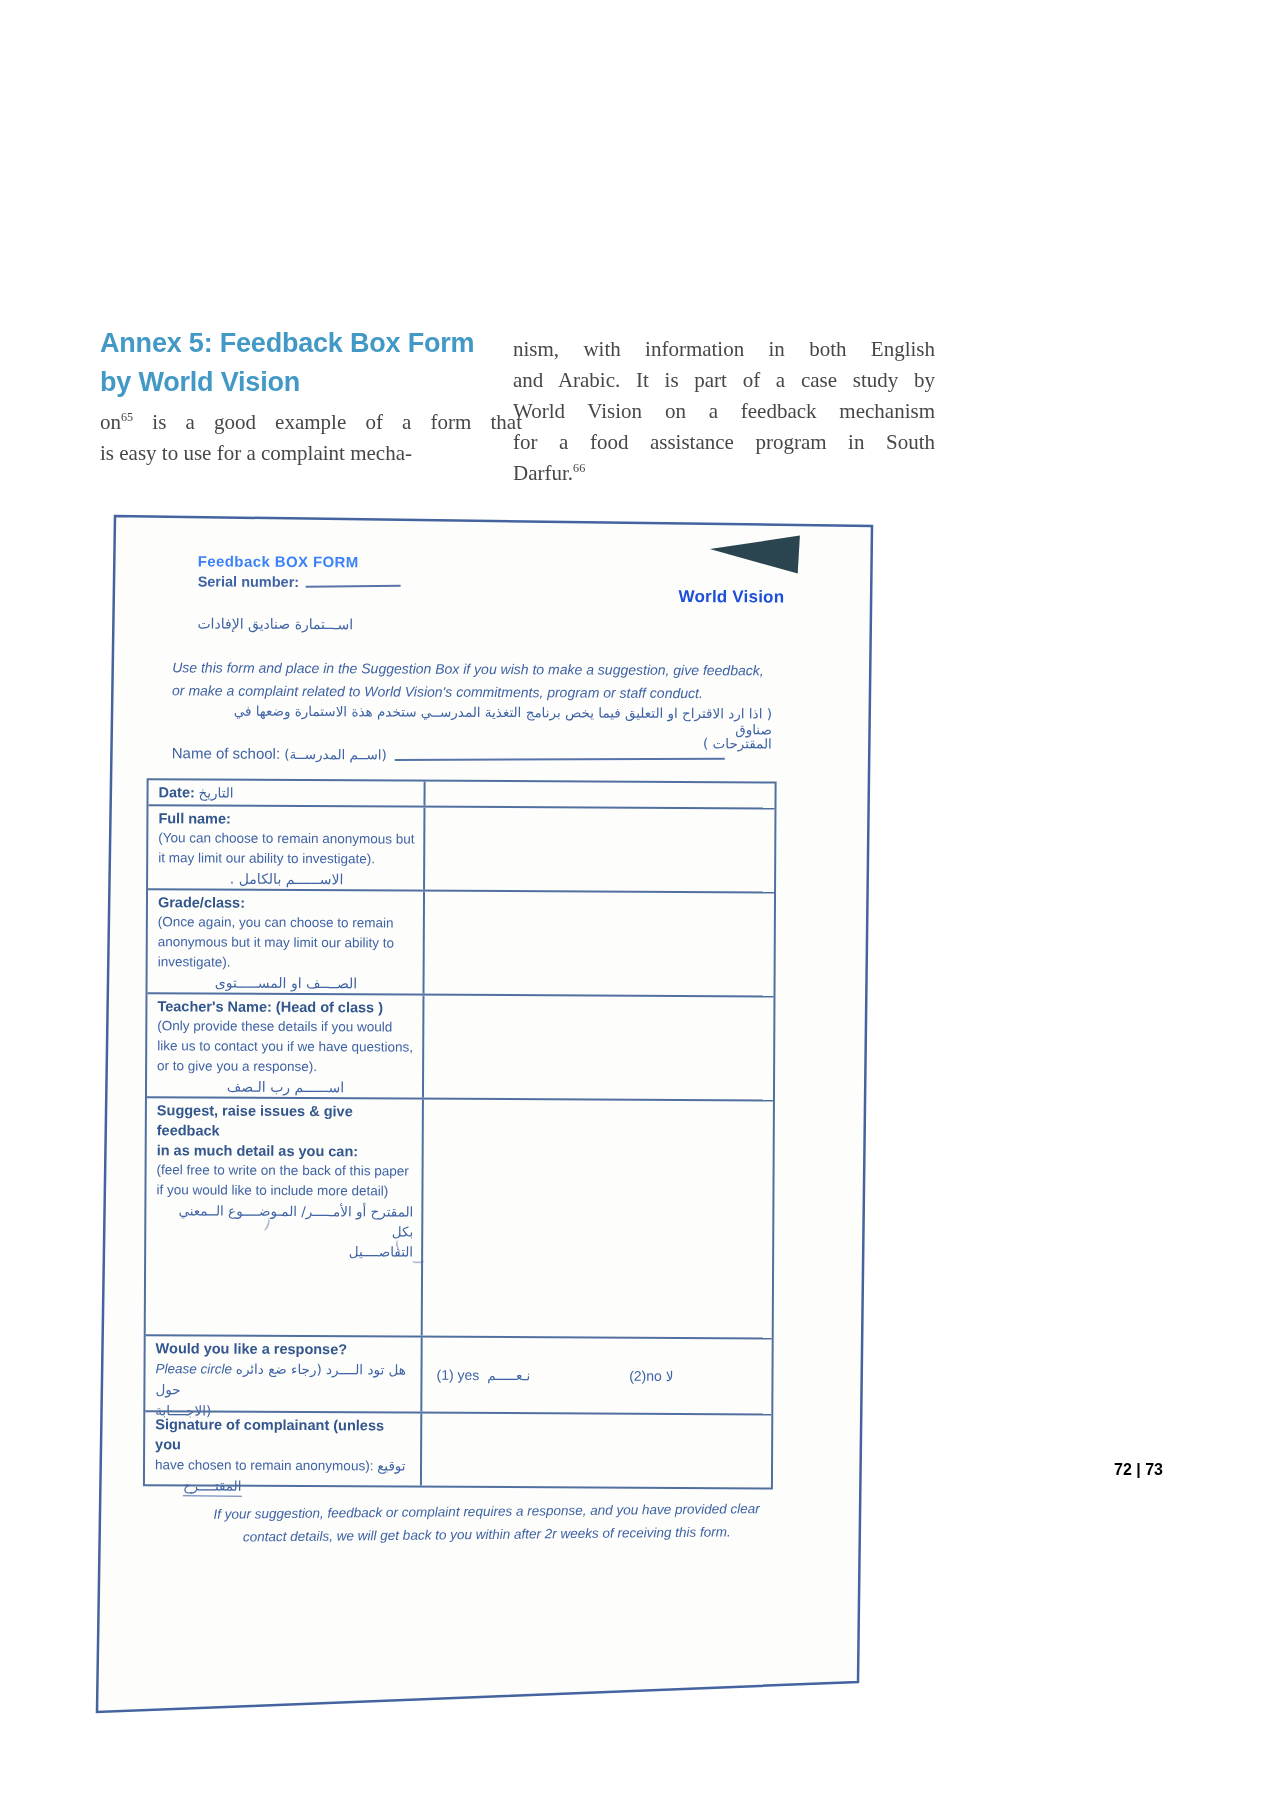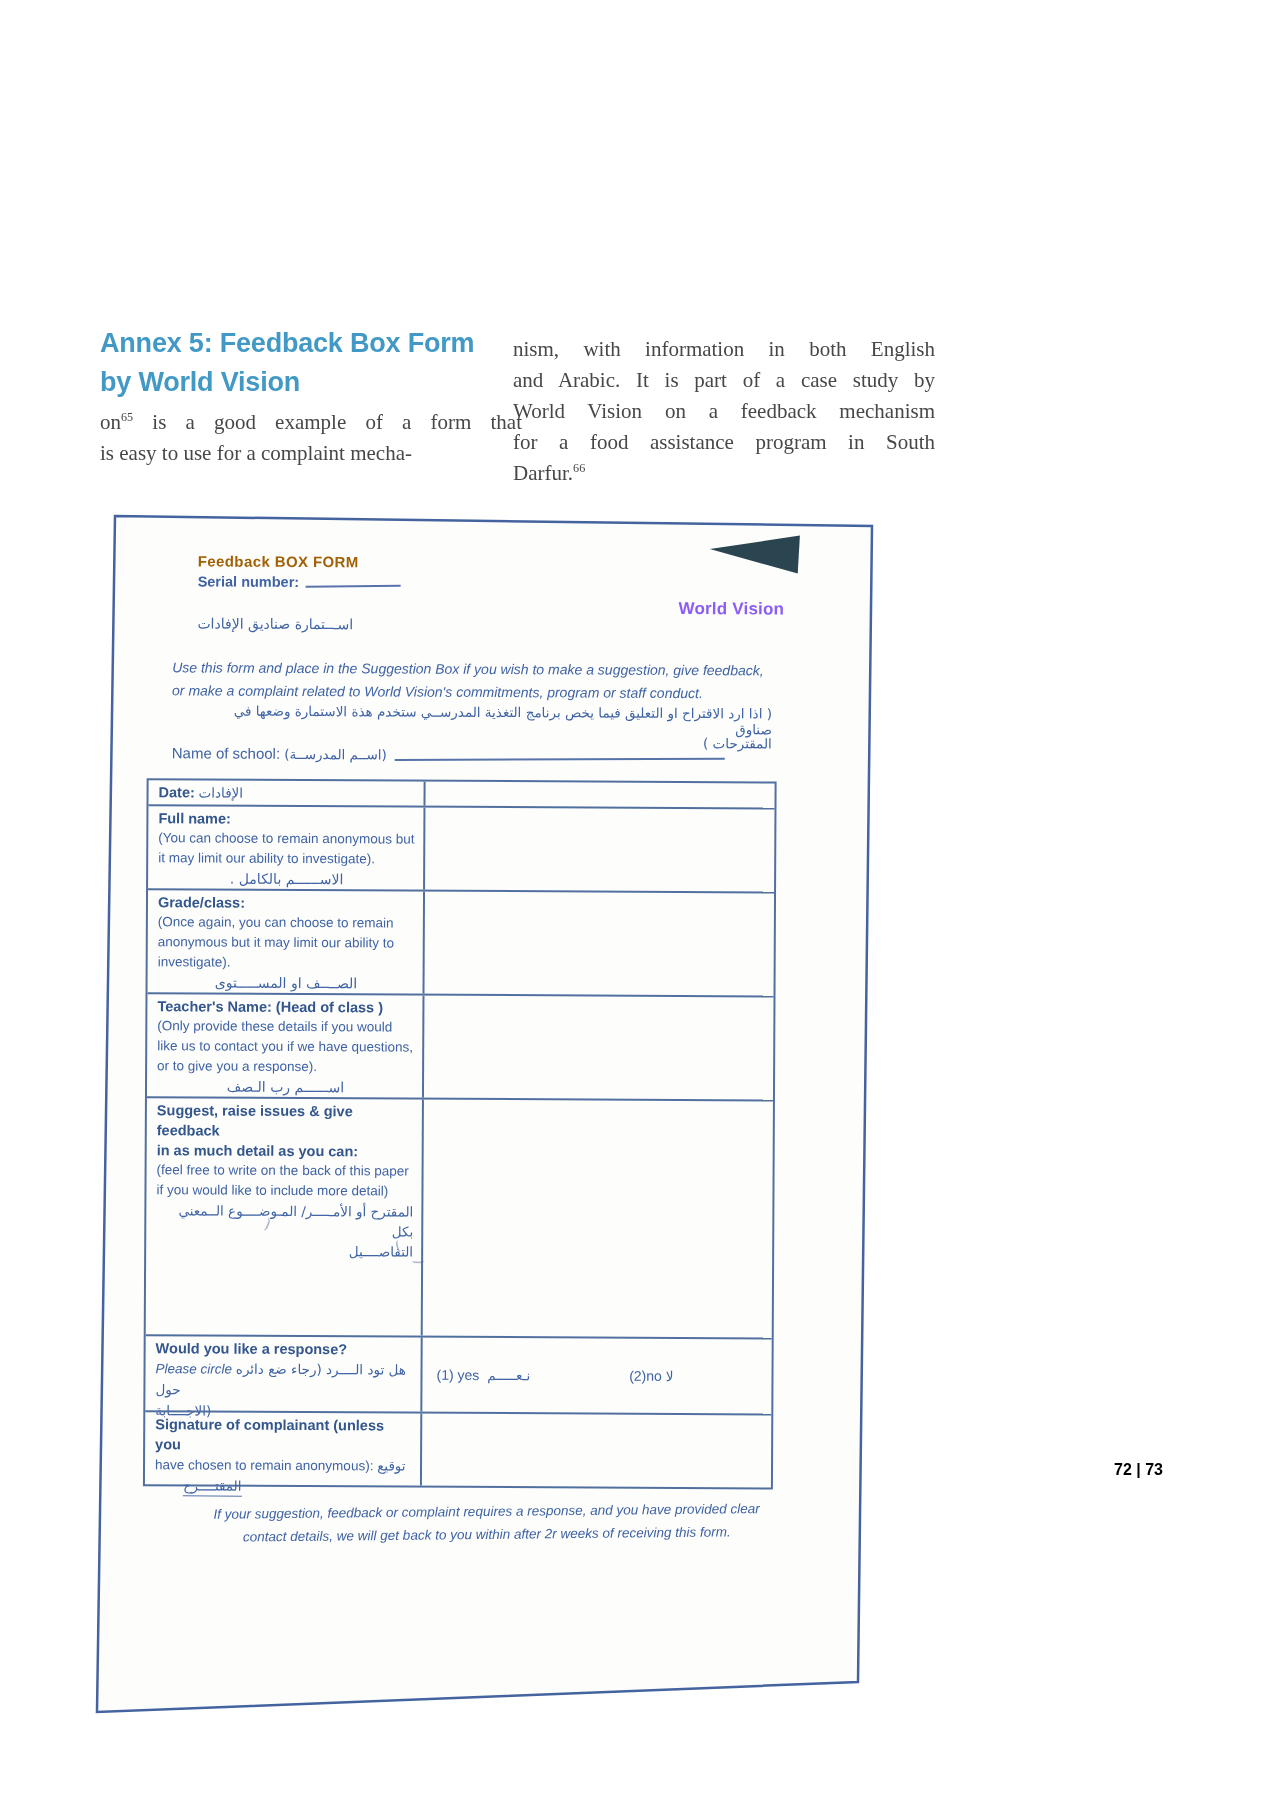--- a/index.html
+++ b/index.html
@@ -19,28 +19,28 @@
   sup{font-size:0.58em;line-height:0;}
 
   
   .scanwrap{position:absolute;left:0;top:0;filter:blur(0.35px);}
   .scan-svg{position:absolute;left:90px;top:505px;}
   .scan{position:absolute;left:115px;top:516px;width:757px;height:1190px;
         transform:rotate(0.3deg);transform-origin:0 0;color:#3f63a4;}
   .scan *{box-sizing:border-box;}
   .abs{position:absolute;}
 
-  .f-title{left:83px;top:36px;font-weight:bold;font-size:15px;letter-spacing:0.4px;color:#a16207;}
+  .f-title{left:83px;top:36px;font-weight:bold;font-size:15px;letter-spacing:0.4px;color:#3b82f6;}
   .f-serial{left:83px;top:57px;font-weight:600;font-size:14.5px;}
   .uline{display:inline-block;border-bottom:2px solid #5773aa;vertical-align:baseline;}
   .u-serial{width:95px;margin-left:6px;transform:rotate(-1deg);}
   .f-artitle{left:83px;top:99px;font-family:"DejaVu Sans",sans-serif;font-size:14px;direction:rtl;}
 
   .flag{left:593px;top:14px;}
-  .logo-text{left:564px;top:80px;font-weight:bold;font-size:17px;color:#8b5cf6;letter-spacing:0.2px;}
+  .logo-text{left:564px;top:68px;font-weight:bold;font-size:17px;color:#1d4ed8;letter-spacing:0.2px;}
 
   .f-instr{left:58px;top:140px;width:652px;font-style:italic;font-size:14px;line-height:23px;}
   .f-instr-ar{width:548px;direction:rtl;text-align:right;
               font-family:"DejaVu Sans",sans-serif;font-size:13.5px;}
   .ar1{left:110px;top:186px;}
   .ar2{left:110px;top:216px;}
 
   .f-school{left:58px;top:228px;font-size:15px;white-space:nowrap;}
   .f-school .lbl{font-weight:normal;}
   .f-school .arp{font-family:"DejaVu Sans",sans-serif;font-size:13.5px;}
@@ -130,21 +130,21 @@
       <div class="abs f-school">
         <span class="lbl">Name of school:</span>
         <span class="arp">(اســم المدرســة)</span><span class="uline u-school"></span>
       </div>
 
       <div class="abs f-table">
 
         <div class="trow r-date">
           <div class="lab">
             <span class="blab">Date:</span>
-            <span class="ari">الإفادات</span>
+            <span class="ari">التاريخ</span>
           </div>
           <div class="val"></div>
         </div>
 
         <div class="trow r-full">
           <div class="lab">
             <div class="blab">Full name:</div>
             <div>(You can choose to remain anonymous but</div>
             <div>it may limit our ability to investigate).</div>
             <div class="arc">الاســــــم بالكامل .</div>

